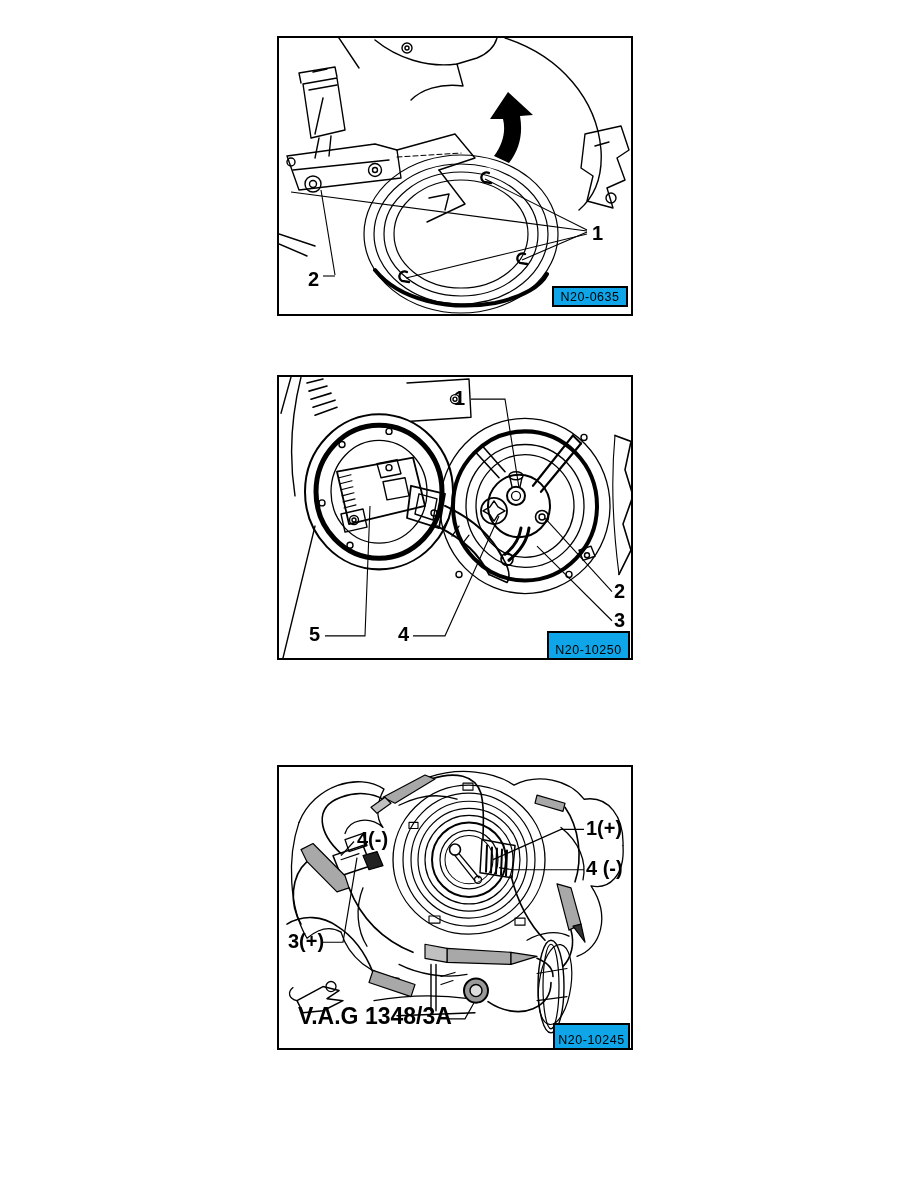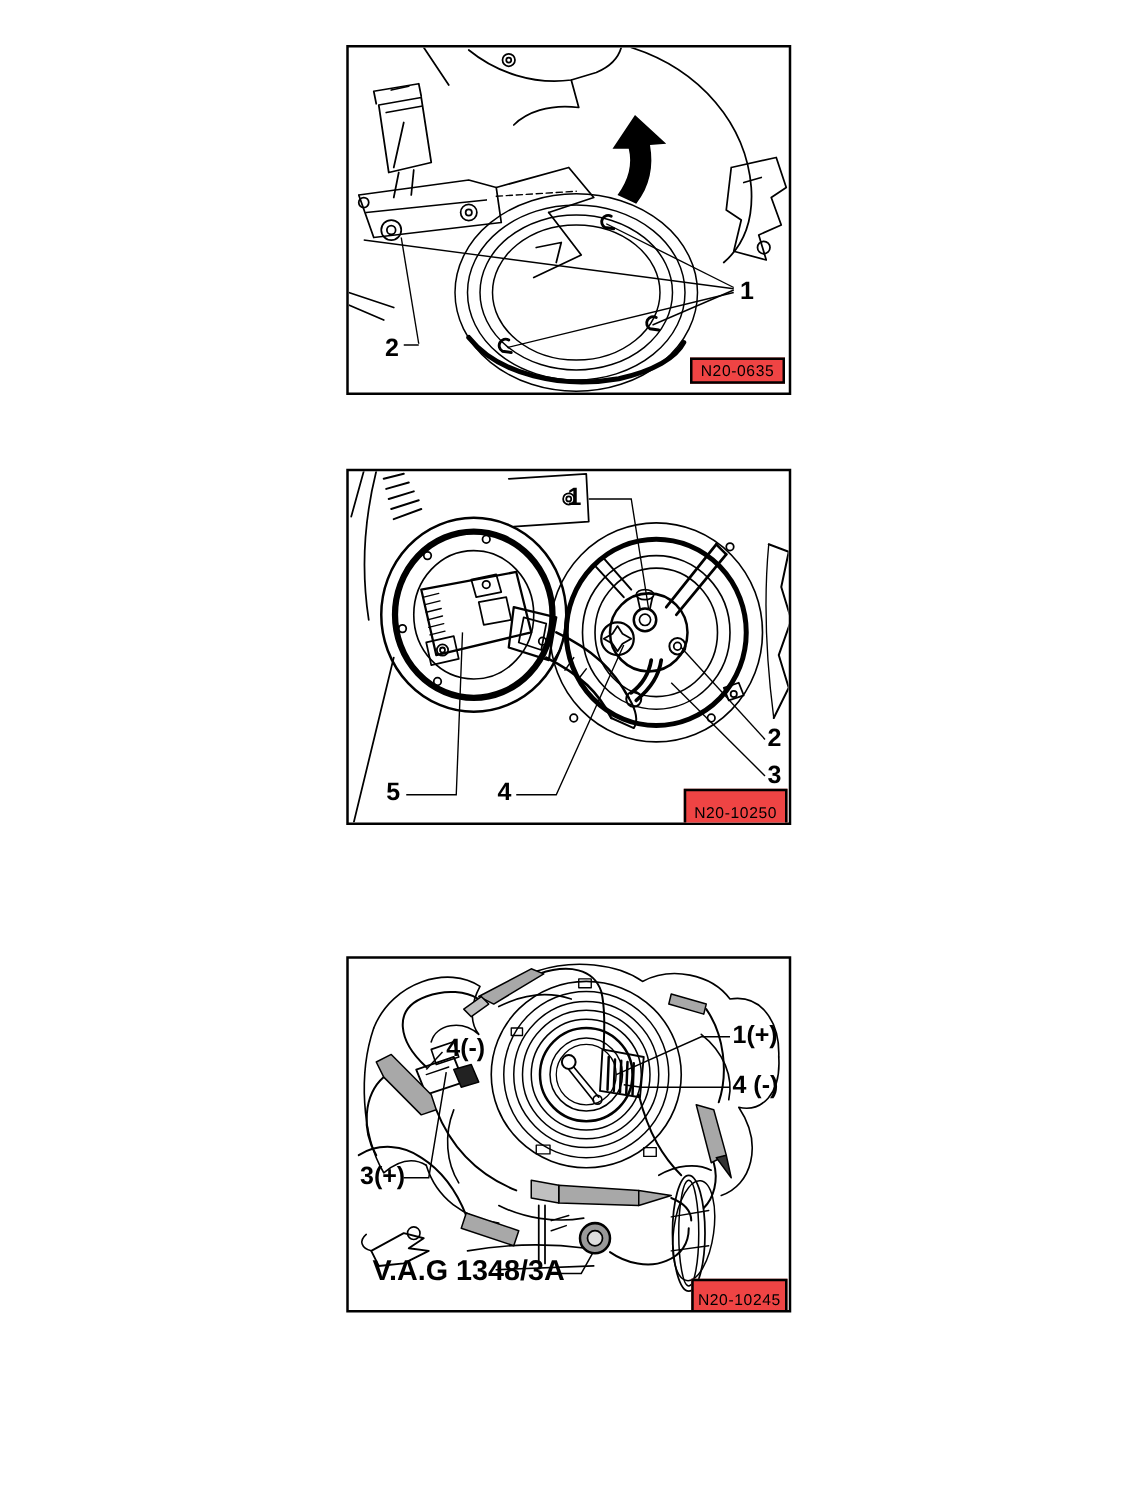--- a/index.html
+++ b/index.html
@@ -16,21 +16,21 @@
   #fig3{top:765px;height:285px;}
   svg.art{position:absolute;left:0;top:0;width:100%;height:100%;display:block;}
   .callout{
     position:absolute;font-weight:bold;font-size:20px;line-height:1;
     white-space:nowrap;letter-spacing:0px;
   }
   .tool-label{
     position:absolute;font-weight:bold;font-size:23px;line-height:1;white-space:nowrap;
   }
   .refbox{
-    position:absolute;border:2px solid #000;background:#ef4444;box-sizing:border-box;
+    position:absolute;border:2px solid #000;background:#0ea5e9;box-sizing:border-box;
     display:flex;align-items:center;justify-content:center;
     font-size:12.5px;font-weight:normal;letter-spacing:0.5px;
   }
 </style>
 </head>
 <body>
 
 <div class="figure" id="fig1">
   <svg class="art" viewBox="0 0 352 276" preserveAspectRatio="none">
     <g stroke="#000" fill="none" stroke-width="1.4" stroke-linejoin="round" stroke-linecap="round">

